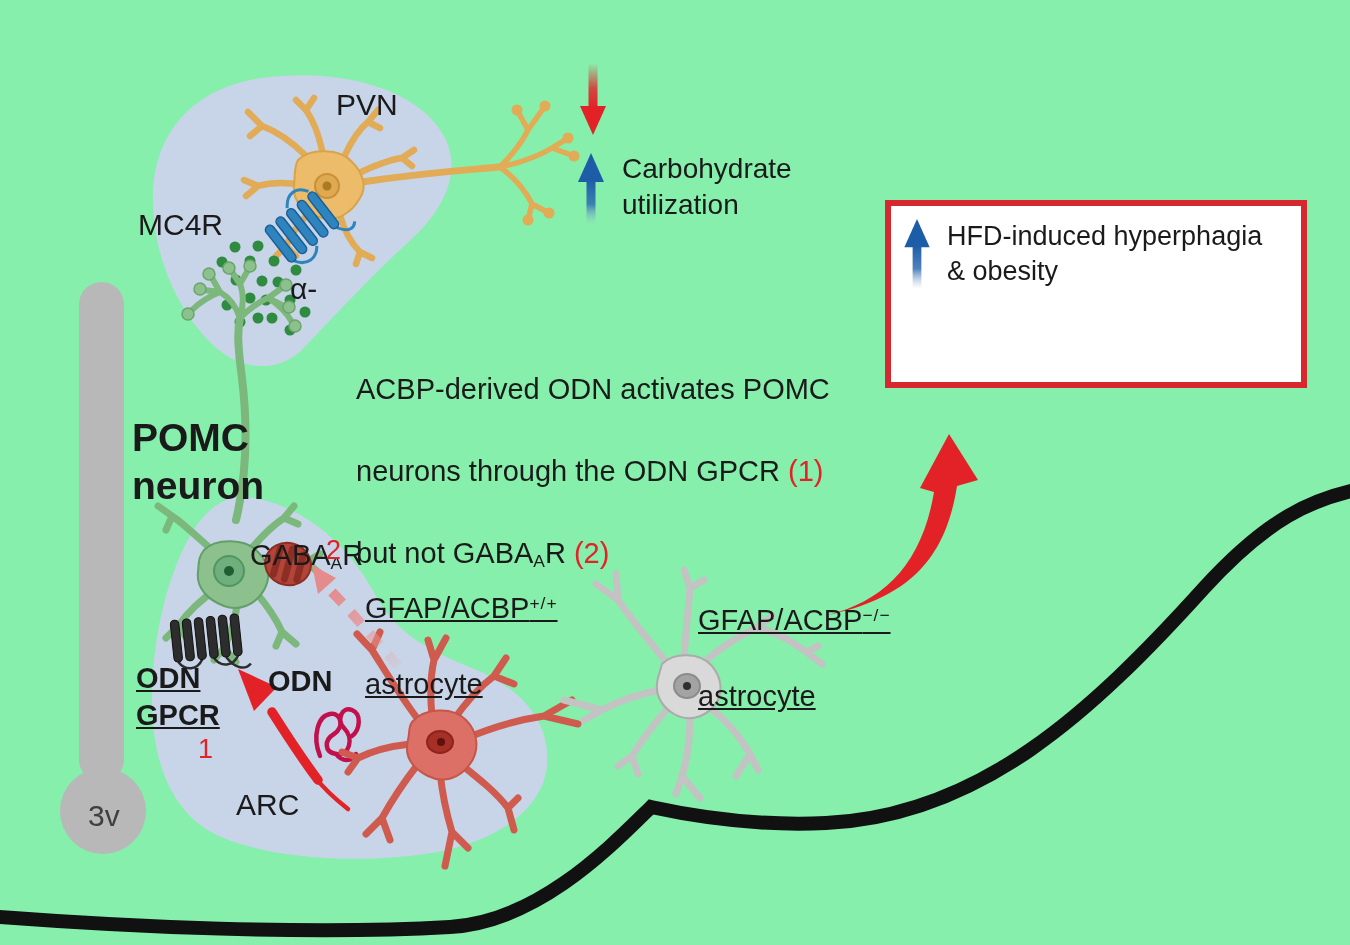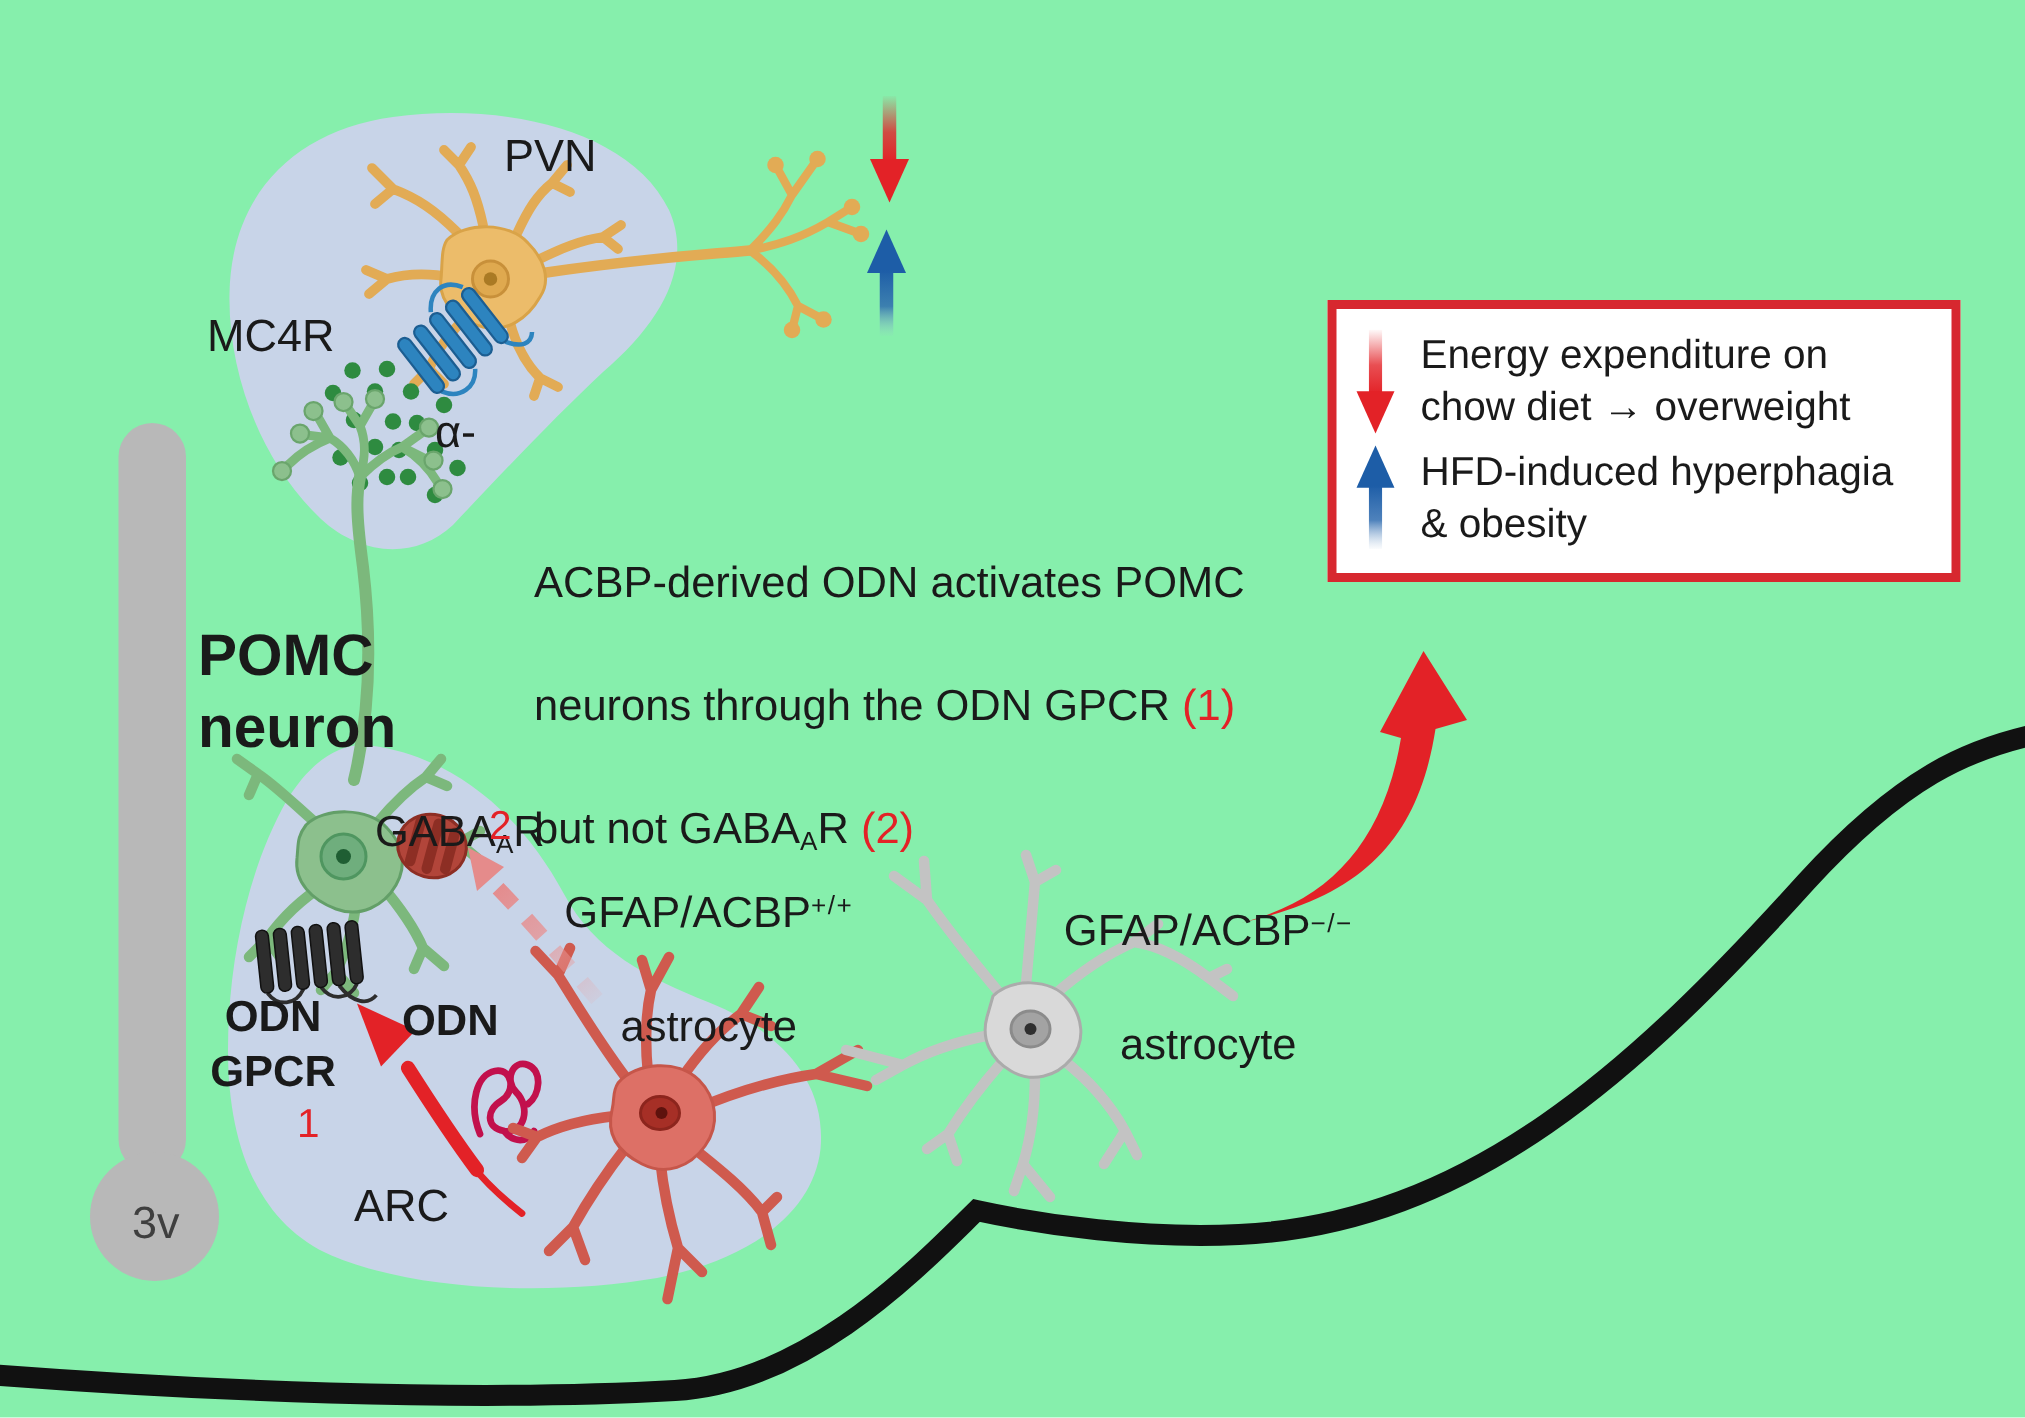--- a/index.html
+++ b/index.html
@@ -2,21 +2,21 @@
 <html><head>
 <meta charset="utf-8">
 <style>
   html,body{margin:0;padding:0;background:#fff;}
   .canvas{position:relative;width:1350px;height:945px;background:#86efac;overflow:hidden;
           font-family:"Liberation Sans",sans-serif;color:#1a1a1a;}
   .diagram-svg{position:absolute;left:0;top:0;}
   .lbl{position:absolute;white-space:pre-line;line-height:1.24;}
   .red{color:#e32227;}
   .bold{font-weight:700;}
-  .ctr{text-align:center;}
+  .ctr{text-align:left;text-decoration:underline;}
   .subA{font-size:0.60em;vertical-align:-0.25em;}
   .supG{font-size:0.60em;vertical-align:0.50em;letter-spacing:1px;}
   .legend-box{position:absolute;left:885px;top:200px;width:422px;height:188px;
               border:6px solid #d7282f;box-sizing:border-box;background:#fff;
               display:flex;flex-direction:column;justify-content:space-between;
               padding:12px 6px 14px 12px;}
   .box-row{display:flex;align-items:center;gap:16px;}
   .box-text{font-size:27px;line-height:35px;white-space:pre-line;}
   .fx-text{font-size:28px;line-height:36px;white-space:pre-line;}
 </style>
@@ -242,37 +242,24 @@
     <defs>
         <linearGradient id="gBlueUp" x1="0" y1="0" x2="0" y2="1">
       <stop offset="0" stop-color="#1d5da7"></stop>
       <stop offset="0.55" stop-color="#2f6cb0" stop-opacity="0.85"></stop>
       <stop offset="1" stop-color="#9db9d8" stop-opacity="0.05"></stop>
         </linearGradient>
       </defs>
     <polygon points="14,1 1,30 27,30" fill="#1d5da7"></polygon>
     <rect x="9.5" y="28" width="9" height="44" fill="url(#gBlueUp)"></rect>
   </svg>
+  <div class="lbl fx-text" style="left:622px;top:151px;">Carbohydrate
+utilization</div>
 
   <div class="legend-box">
-    <div class="box-row">
-      <svg width="28" height="72" viewBox="0 0 28 74">
-        <defs>
-            <linearGradient id="gRedDown2" x1="0" y1="0" x2="0" y2="1">
-          <stop offset="0" stop-color="#e32227" stop-opacity="0.03"></stop>
-          <stop offset="0.55" stop-color="#e32227" stop-opacity="0.8"></stop>
-          <stop offset="1" stop-color="#e32227"></stop>
-            </linearGradient>
-          </defs>
-        <rect x="9.5" y="2" width="9" height="44" fill="url(#gRedDown2)"></rect>
-        <polygon points="1,44 27,44 14,73" fill="#e32227"></polygon>
-      </svg>
-      <div class="box-text">Energy expenditure on
-chow diet → overweight</div>
-    </div>
     <div class="box-row">
       <svg width="28" height="72" viewBox="0 0 28 74">
         <defs>
             <linearGradient id="gBlueUp2" x1="0" y1="0" x2="0" y2="1">
           <stop offset="0" stop-color="#1d5da7"></stop>
           <stop offset="0.55" stop-color="#2f6cb0" stop-opacity="0.85"></stop>
           <stop offset="1" stop-color="#9db9d8" stop-opacity="0.05"></stop>
             </linearGradient>
           </defs>
         <polygon points="14,1 1,30 27,30" fill="#1d5da7"></polygon>

